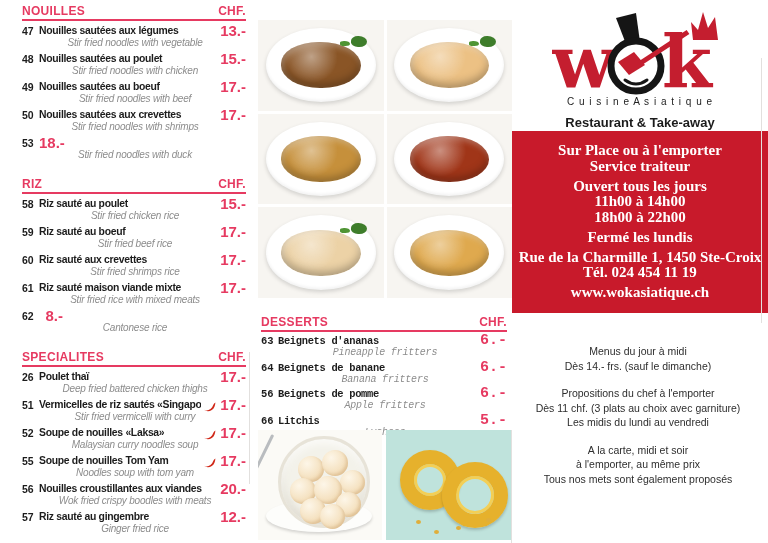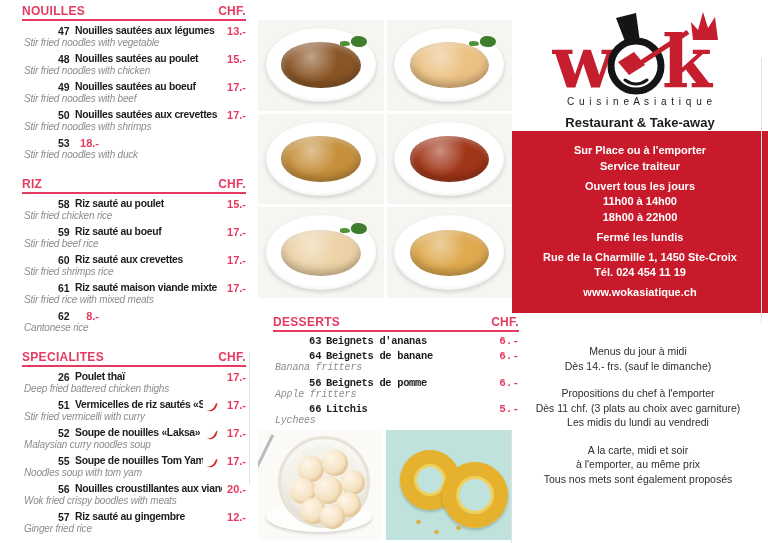--- a/index.html
+++ b/index.html
@@ -15,42 +15,42 @@
   .col-left{position:absolute;left:22px;top:4px;width:224px;}
   .sec{margin-top:16px;}
   .sec:first-child{margin-top:0;}
   .sec-h{
     display:flex;justify-content:space-between;align-items:baseline;
     font-size:12px;font-weight:bold;letter-spacing:.3px;
     color:var(--accent);border-bottom:2px solid var(--accent);
     padding-bottom:1px;
   }
   .item{margin-top:4px;}
-  .l1{display:flex;align-items:flex-end;line-height:12px;margin-left:36px;}
+  .l1{display:flex;align-items:flex-end;line-height:12px;}
   .num{flex:none;width:17px;font-weight:bold;font-size:10.5px;color:var(--ink);}
   .nm{flex:1;font-weight:bold;font-size:10.4px;letter-spacing:-0.3px;color:var(--ink);white-space:nowrap;overflow:hidden;}
   .chili{flex:none;margin:0 4px 0 2px;position:relative;top:1px;}
-  .pr{flex:none;min-width:24px;text-align:right;font-weight:bold;font-size:11px;color:var(--accent);}
-  .desc{margin-left:2px;font-style:italic;font-size:10px;line-height:12px;color:var(--muted);letter-spacing:-0.2px;white-space:nowrap;}
+  .pr{flex:none;min-width:24px;text-align:right;font-weight:bold;font-size:15px;color:var(--accent);}
+  .desc{margin-left:2px;font-style:italic;font-size:10px;line-height:12px;color:var(--muted);letter-spacing:-0.2px;white-space:nowrap;text-align:center;}
 
   
   .photo-grid{
     position:absolute;left:258px;top:20px;width:254px;height:278px;
     display:grid;grid-template-columns:1fr 1fr;grid-template-rows:1fr 1fr 1fr;gap:3px;
   }
   .tile{position:relative;background:#f7f5f1;display:flex;align-items:center;justify-content:center;overflow:hidden;}
   .plate{width:88%;height:82%;background:#ffffff;border-radius:50%;
     box-shadow:0 2px 4px rgba(0,0,0,.15), inset 0 -2px 3px rgba(0,0,0,.05);
     display:flex;align-items:center;justify-content:center;position:relative;}
   .food{width:72%;height:62%;border-radius:48% 52% 50% 50%;
     box-shadow:inset 0 -4px 8px rgba(0,0,0,.28), inset 2px 3px 6px rgba(255,255,255,.35);}
   .garnish{position:absolute;right:8%;top:10%;width:16px;height:11px;border-radius:50% 60% 55% 50%;
     background:#3e7d2b;box-shadow:-14px 2px 0 -3px #4f9434;}
 
-  .sec-desserts{position:absolute;left:273px;top:299px;width:246px;}
+  .sec-desserts{position:absolute;left:261px;top:299px;width:246px;}
   .sec-desserts .item{margin-top:3px;font-family:Liberation Mono, monospace;}
   .sec-desserts .desc{line-height:11.5px;}
 
   .photo-row{position:absolute;left:258px;top:430px;width:254px;height:110px;display:flex;gap:4px;}
   .tile-lychee{position:relative;flex:0 0 124px;background:#fbfaf6;overflow:hidden;}
   .saucer{position:absolute;left:8px;top:70px;width:106px;height:32px;background:#fdfdfb;border-radius:50%;
     box-shadow:0 2px 3px rgba(0,0,0,.15);}
   .bowl{position:absolute;left:20px;top:6px;width:86px;height:86px;border-radius:50%;
     background:rgba(240,238,230,.7);border:3px solid #e7e3d8;box-shadow:inset 0 4px 8px rgba(255,255,255,.8), inset 0 -5px 9px rgba(180,170,150,.4);}
   .ball{position:absolute;border-radius:50%;
@@ -61,23 +61,24 @@
   .ring{position:absolute;border-radius:50%;border:14px solid #e6b12c;
     box-shadow:0 2px 3px rgba(0,0,0,.2), inset 0 0 0 3px #f3cf56;background:transparent;}
   .crumb{position:absolute;width:5px;height:4px;border-radius:50%;background:#e0ae3a;}
 
   
   .logo{position:absolute;left:552px;top:10px;width:176px;text-align:center;}
   .tagline{font-weight:bold;font-size:13px;color:#1b1b1b;margin-top:1px;}
   .redbox{
     position:absolute;left:512px;top:131px;width:256px;height:182px;box-sizing:border-box;
     background:var(--menu-red);color:#ffffff;text-align:center;
-    font-weight:bold;font-size:11px;line-height:15.5px;
+    font-weight:bold;font-size:15px;line-height:15.5px;
     display:flex;flex-direction:column;justify-content:space-evenly;
     padding:8px 6px;
+    font-family:Liberation Serif, serif;
   }
   .notes{position:absolute;left:508px;top:344px;width:260px;text-align:center;color:#2e2e2e;}
   .note{margin-bottom:13px;font-size:10.5px;line-height:14.5px;font-weight:500;}
 
   
   .fold{position:absolute;width:1px;background:#e2e0de;}
 
   .chili svg{display:block;}
 </style>
 </head>
@@ -318,20 +319,21 @@
       <span>CHF.</span>
     </div>
 
   <div class="item">
     <div class="l1">
       <span class="num">63</span>
       <span class="nm">Beignets d'ananas</span>
 
       <span class="pr">6.-</span>
     </div>
+    <div class="desc">Pineapple fritters</div>
   </div>
 
   <div class="item">
     <div class="l1">
       <span class="num">64</span>
       <span class="nm">Beignets de banane</span>
 
       <span class="pr">6.-</span>
     </div>
     <div class="desc">Banana fritters</div>

